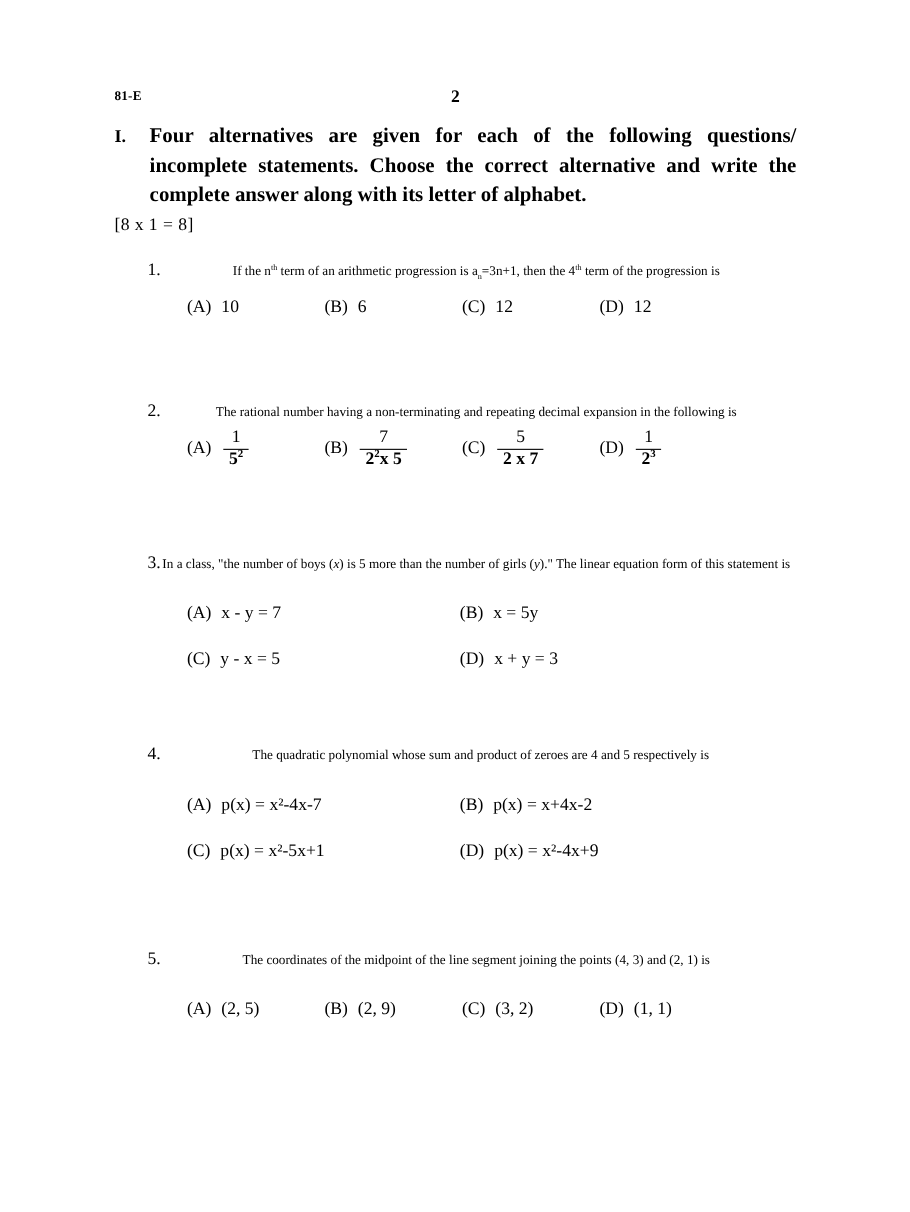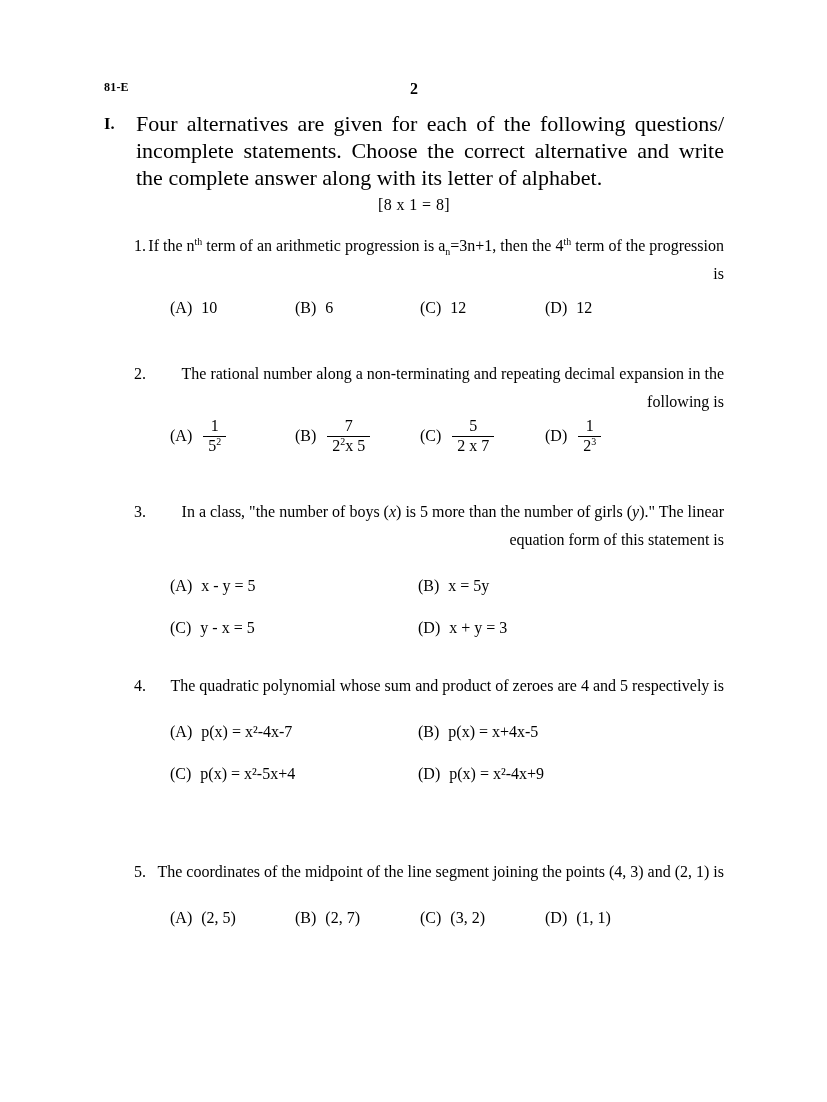--- a/index.html
+++ b/index.html
@@ -61,34 +61,34 @@
     align-items: flex-start;
   }
   .section-label {
     font-weight: bold;
     font-size: 16.5px;
     width: 32px;
     flex: 0 0 32px;
     line-height: 27px;
   }
   .section-text {
-    font-weight: normal;
-    font-size: 22px;
+    font-weight: bold;
+    font-size: 19px;
     line-height: 27px;
     text-align: justify;
     text-align-last: left;
     flex: 1 1 auto;
   }
 
   .marks-line {
     position: absolute;
     left: 104px;
     top: 196px;
     width: 620px;
-    text-align: center;
+    text-align: left;
     font-size: 16px;
     letter-spacing: 0.4px;
   }
 
   
   .question {
     position: absolute;
     left: 104px;
     width: 620px;
   }
@@ -105,23 +105,23 @@
     padding-left: 30px;
     box-sizing: border-box;
   }
   .q-num.wide {
     padding-left: 30px;
     flex: 0 0 46px;
     width: 46px;
   }
   .q-text {
     flex: 1 1 auto;
-    font-size: 16px;
+    font-size: 12px;
     line-height: 28px;
-    text-align: right;
+    text-align: center;
   }
 
   
   .options {
     margin-top: 6px;
     padding-left: 66px;
   }
   .opt-row {
     display: flex;
     line-height: 28px;
@@ -166,20 +166,21 @@
     font-size: 16px;
     line-height: 1.05;
     margin-left: 2px;
   }
   .frac .num {
     padding: 0 5px 1px 5px;
   }
   .frac .den {
     border-top: 1.4px solid #000;
     padding: 1px 5px 0 5px;
+    font-weight: bold;
   }
   sup {
     font-size: 0.62em;
     vertical-align: super;
     line-height: 0;
   }
   sub {
     font-size: 0.62em;
     vertical-align: sub;
     line-height: 0;
@@ -230,21 +231,21 @@
           <span class="opt-key">(D)</span>
           <span class="opt-val">12</span>
         </div>
       </div>
     </div>
   </div>
 
   <div class="question" style="top: 360px;">
     <div class="q-row">
       <div class="q-num">2.</div>
-      <div class="q-text">The rational number along a non-terminating and repeating decimal expansion in the following is</div>
+      <div class="q-text">The rational number having a non-terminating and repeating decimal expansion in the following is</div>
     </div>
     <div class="options opt4 opt-frac-row" style="margin-top:2px;">
       <div class="opt-row">
         <div class="opt">
           <span class="opt-key">(A)</span>
           <span class="frac">
             <span class="num">1</span>
             <span class="den"><span>5</span><sup>2</sup></span>
           </span>
         </div>
@@ -275,21 +276,21 @@
 
   <div class="question" style="top: 498px;">
     <div class="q-row">
       <div class="q-num">3.</div>
       <div class="q-text">In a class, "the number of boys (<span class="ital">x</span>) is 5 more than the number of girls (<span class="ital">y</span>)." The linear equation form of this statement is</div>
     </div>
     <div class="options opt2" style="margin-top:18px;">
       <div class="opt-row">
         <div class="opt">
           <span class="opt-key">(A)</span>
-          <span class="opt-val">x - y = 5</span>
+          <span class="opt-val">x - y = 7</span>
         </div>
         <div class="opt">
           <span class="opt-key">(B)</span>
           <span class="opt-val">x = 5y</span>
         </div>
       </div>
       <div class="opt-row">
         <div class="opt">
           <span class="opt-key">(C)</span>
           <span class="opt-val">y - x = 5</span>
@@ -308,27 +309,27 @@
       <div class="q-text">The quadratic polynomial whose sum and product of zeroes are 4 and 5 respectively is</div>
     </div>
     <div class="options opt2" style="margin-top:18px;">
       <div class="opt-row">
         <div class="opt">
           <span class="opt-key">(A)</span>
           <span class="opt-val">p(x) = x²-4x-7</span>
         </div>
         <div class="opt">
           <span class="opt-key">(B)</span>
-          <span class="opt-val">p(x) = x+4x-5</span>
-        </div>
-      </div>
-      <div class="opt-row">
-        <div class="opt">
-          <span class="opt-key">(C)</span>
-          <span class="opt-val">p(x) = x²-5x+4</span>
+          <span class="opt-val">p(x) = x+4x-2</span>
+        </div>
+      </div>
+      <div class="opt-row">
+        <div class="opt">
+          <span class="opt-key">(C)</span>
+          <span class="opt-val">p(x) = x²-5x+1</span>
         </div>
         <div class="opt">
           <span class="opt-key">(D)</span>
           <span class="opt-val">p(x) = x²-4x+9</span>
         </div>
       </div>
     </div>
   </div>
 
   <div class="question" style="top: 858px;">
@@ -337,21 +338,21 @@
       <div class="q-text">The coordinates of the midpoint of the line segment joining the points (4, 3) and (2, 1) is</div>
     </div>
     <div class="options opt4" style="margin-top:18px;">
       <div class="opt-row">
         <div class="opt">
           <span class="opt-key">(A)</span>
           <span class="opt-val">(2, 5)</span>
         </div>
         <div class="opt">
           <span class="opt-key">(B)</span>
-          <span class="opt-val">(2, 7)</span>
+          <span class="opt-val">(2, 9)</span>
         </div>
         <div class="opt">
           <span class="opt-key">(C)</span>
           <span class="opt-val">(3, 2)</span>
         </div>
         <div class="opt">
           <span class="opt-key">(D)</span>
           <span class="opt-val">(1, 1)</span>
         </div>
       </div>

